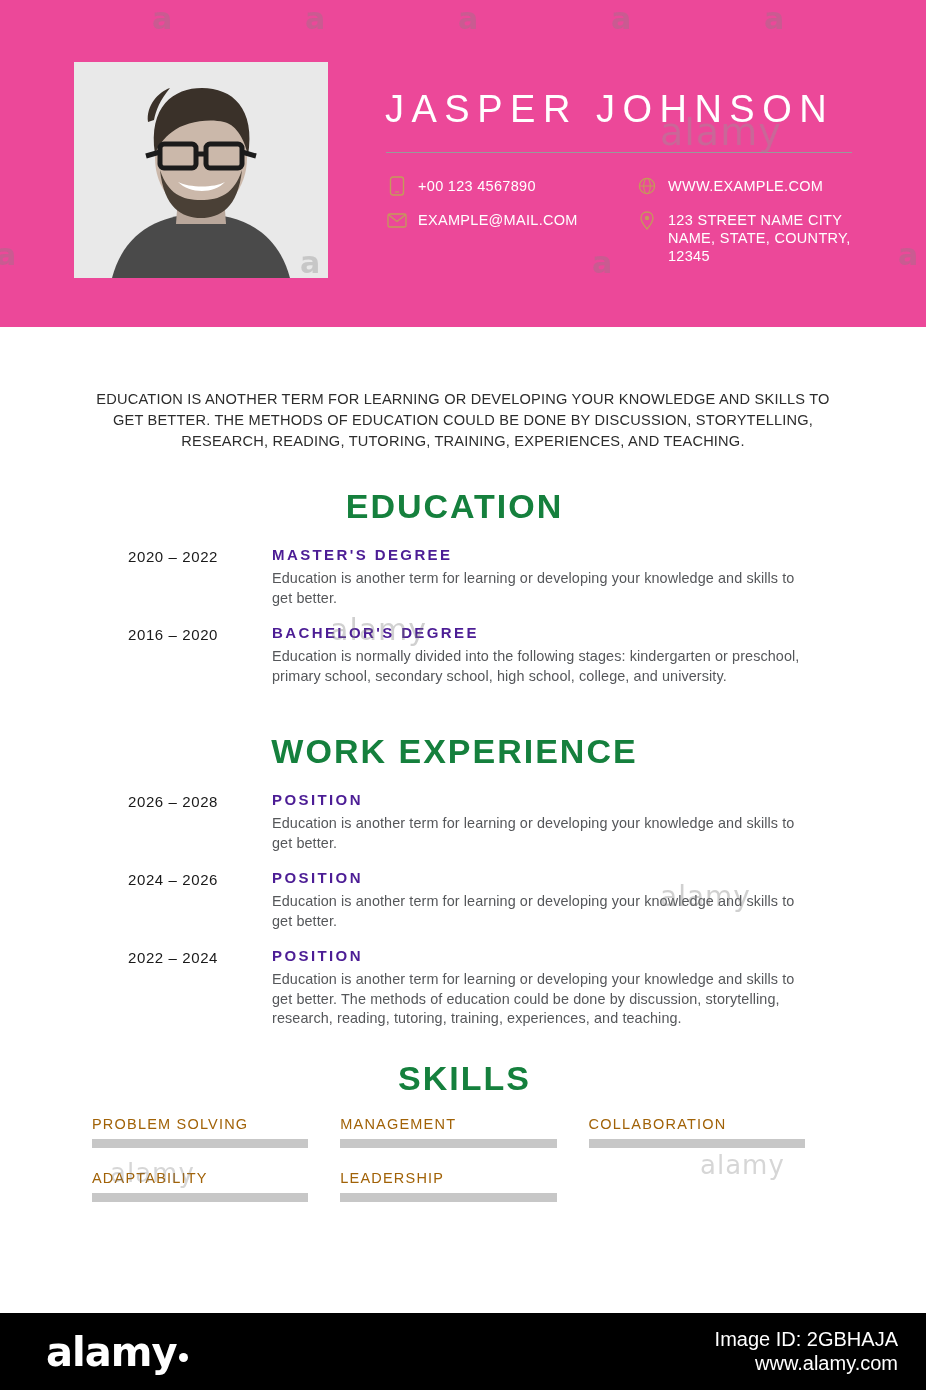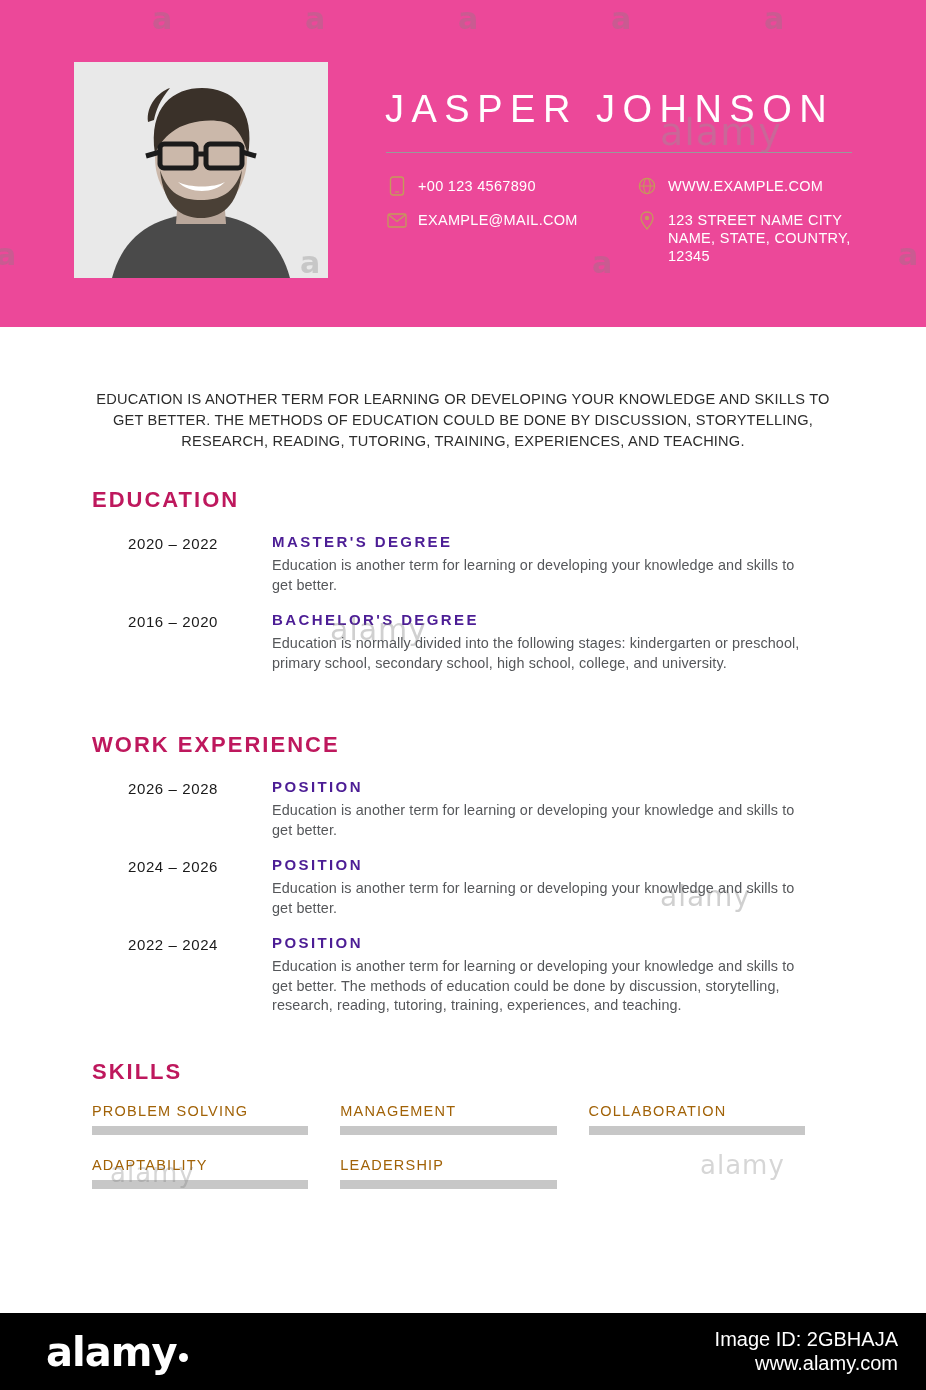--- a/index.html
+++ b/index.html
@@ -99,24 +99,25 @@
   .intro {
     margin: 62px auto 0 auto;
     width: 760px;
     text-align: center;
     color: #2c2c2c;
     font-size: 14.6px;
     line-height: 21px;
     letter-spacing: 0.2px;
   }
   .section-title {
-    color: #be185d;
-    font-size: 22px;
+    color: #15803d;
+    font-size: 34px;
     font-weight: 700;
     letter-spacing: 2px;
+    text-align: center;
   }
   .sec-education { position: absolute; left: 92px; top: 160px; }
   .sec-work      { position: absolute; left: 92px; top: 405px; }
   .sec-skills    { position: absolute; left: 92px; top: 732px; }
 
   .entries { margin-top: 20px; }
   .entry { display: flex; margin-bottom: 16px; }
   .entry-date {
     width: 180px; min-width: 180px;
     color: #1a1a1a;

